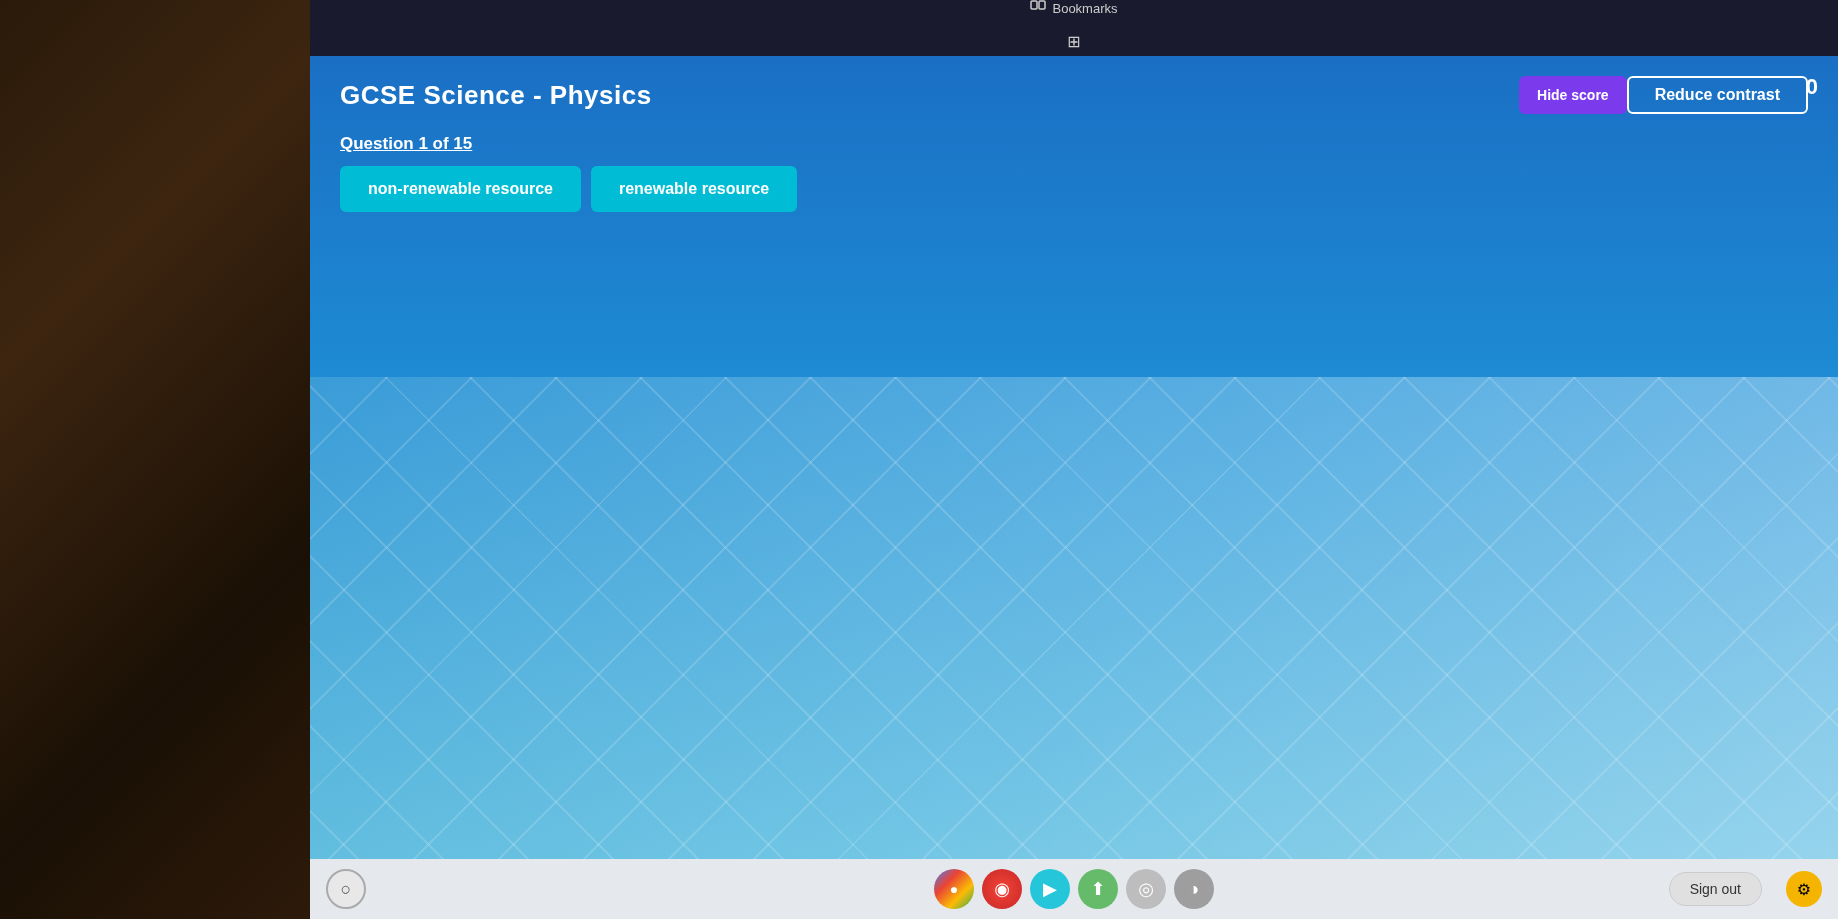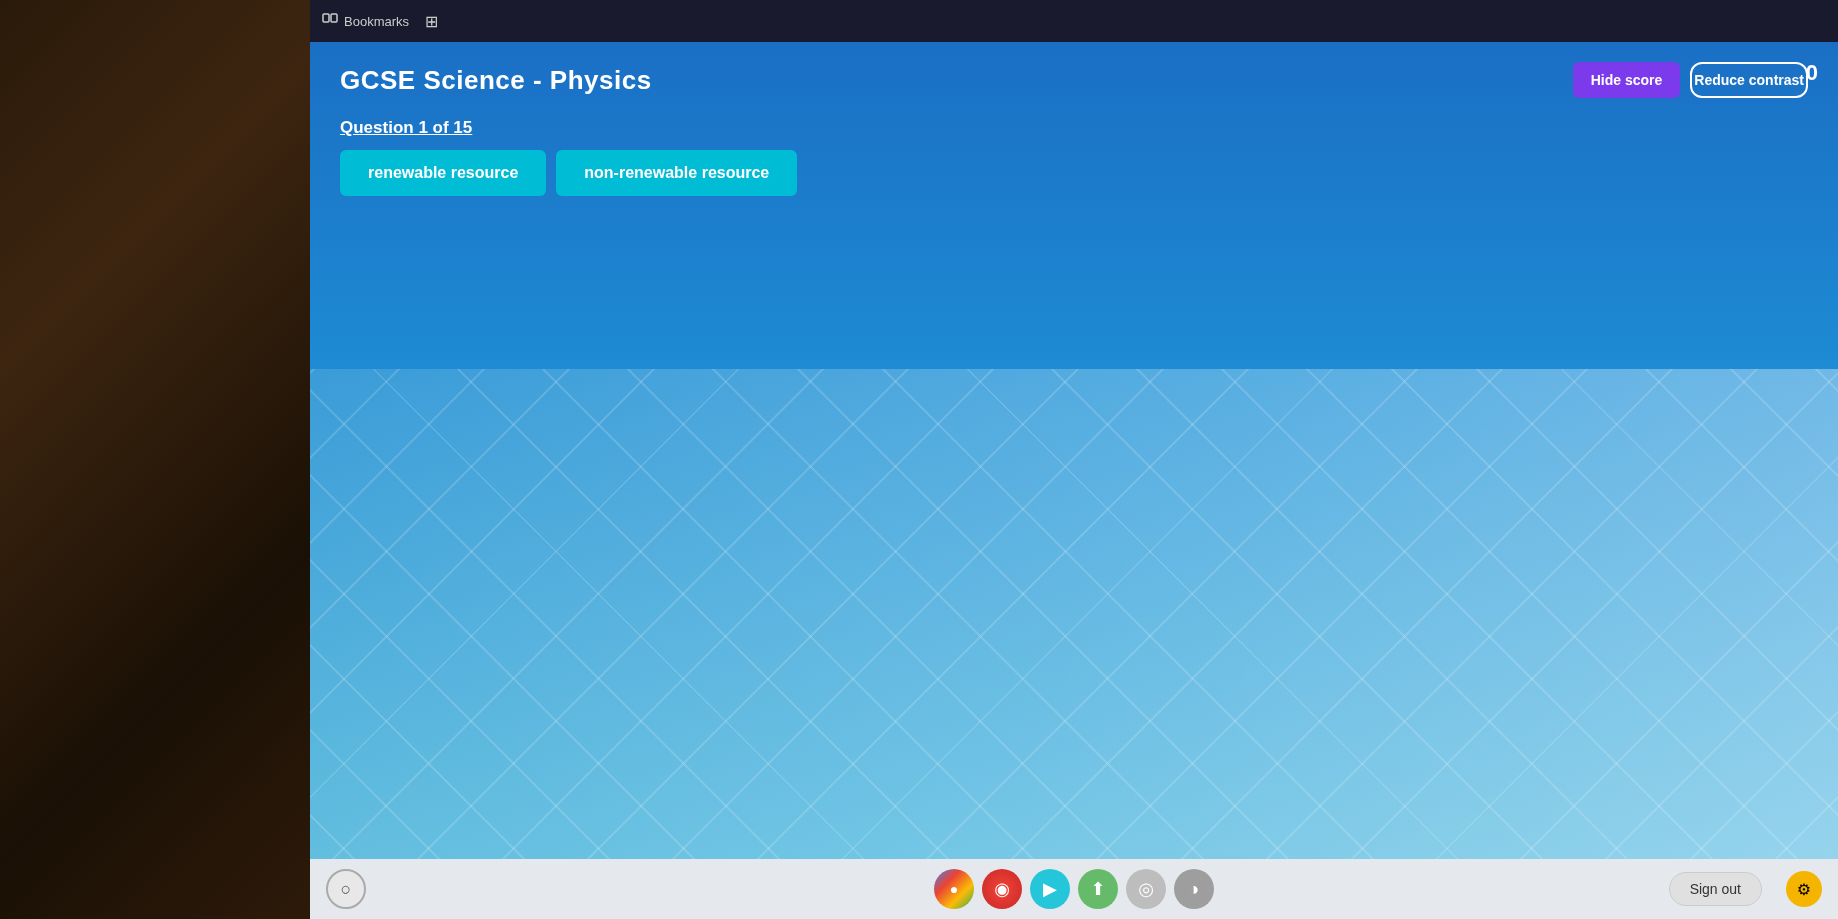--- a/index.html
+++ b/index.html
@@ -26,27 +26,28 @@
       height: 100%;
       display: flex;
       flex-direction: column;
       background: #1565c0;
       position: relative;
       overflow: hidden;
     }
 
     
     .top-bar {
-      height: 42px;
+      height: 56px;
       background: #1a1a2e;
       display: flex;
       align-items: center;
       padding: 0 12px;
       gap: 16px;
       flex-shrink: 0;
+      flex-direction: column;
     }
 
     .top-bar-bookmarks {
       display: flex;
       align-items: center;
       gap: 6px;
       color: #ccc;
       font-size: 13px;
       cursor: pointer;
     }
@@ -105,41 +106,40 @@
 
     .quiz-title {
       color: white;
       font-size: 26px;
       font-weight: 700;
       letter-spacing: 0.5px;
     }
 
     .header-buttons {
       display: flex;
-      gap: 10px;
     }
 
     .btn-hide-score {
       background: #7c3aed;
       color: white;
       border: none;
       padding: 8px 18px;
       border-radius: 6px;
       font-size: 14px;
       font-weight: 600;
       cursor: pointer;
     }
 
     .btn-reduce-contrast {
       background: transparent;
       color: white;
       border: 2px solid white;
-      padding: 8px 2px;
-      border-radius: 12px;
-      font-size: 14px;
+      padding: 8px 26px;
+      border-radius: 6px;
+      font-size: 16px;
       font-weight: 600;
       cursor: pointer;
     }
 
     
     .score-indicator {
       position: absolute;
       top: 18px;
       right: 20px;
       color: white;
@@ -339,22 +339,22 @@
       </div>
     </div>
 
     <div class="score-indicator">0</div>
 
     <div class="question-area">
       <div class="question-label">Question 1 of 15</div>
 
 
       <div class="answer-options">
+        <button class="answer-btn">non-renewable resource</button>
         <button class="answer-btn">renewable resource</button>
-        <button class="answer-btn">non-renewable resource</button>
       </div>
     </div>
   </div>
 
   <div class="taskbar">
     <div class="taskbar-left">
       <div class="taskbar-icon taskbar-icon-home">○</div>
     </div>
 
     <div class="taskbar-center">

